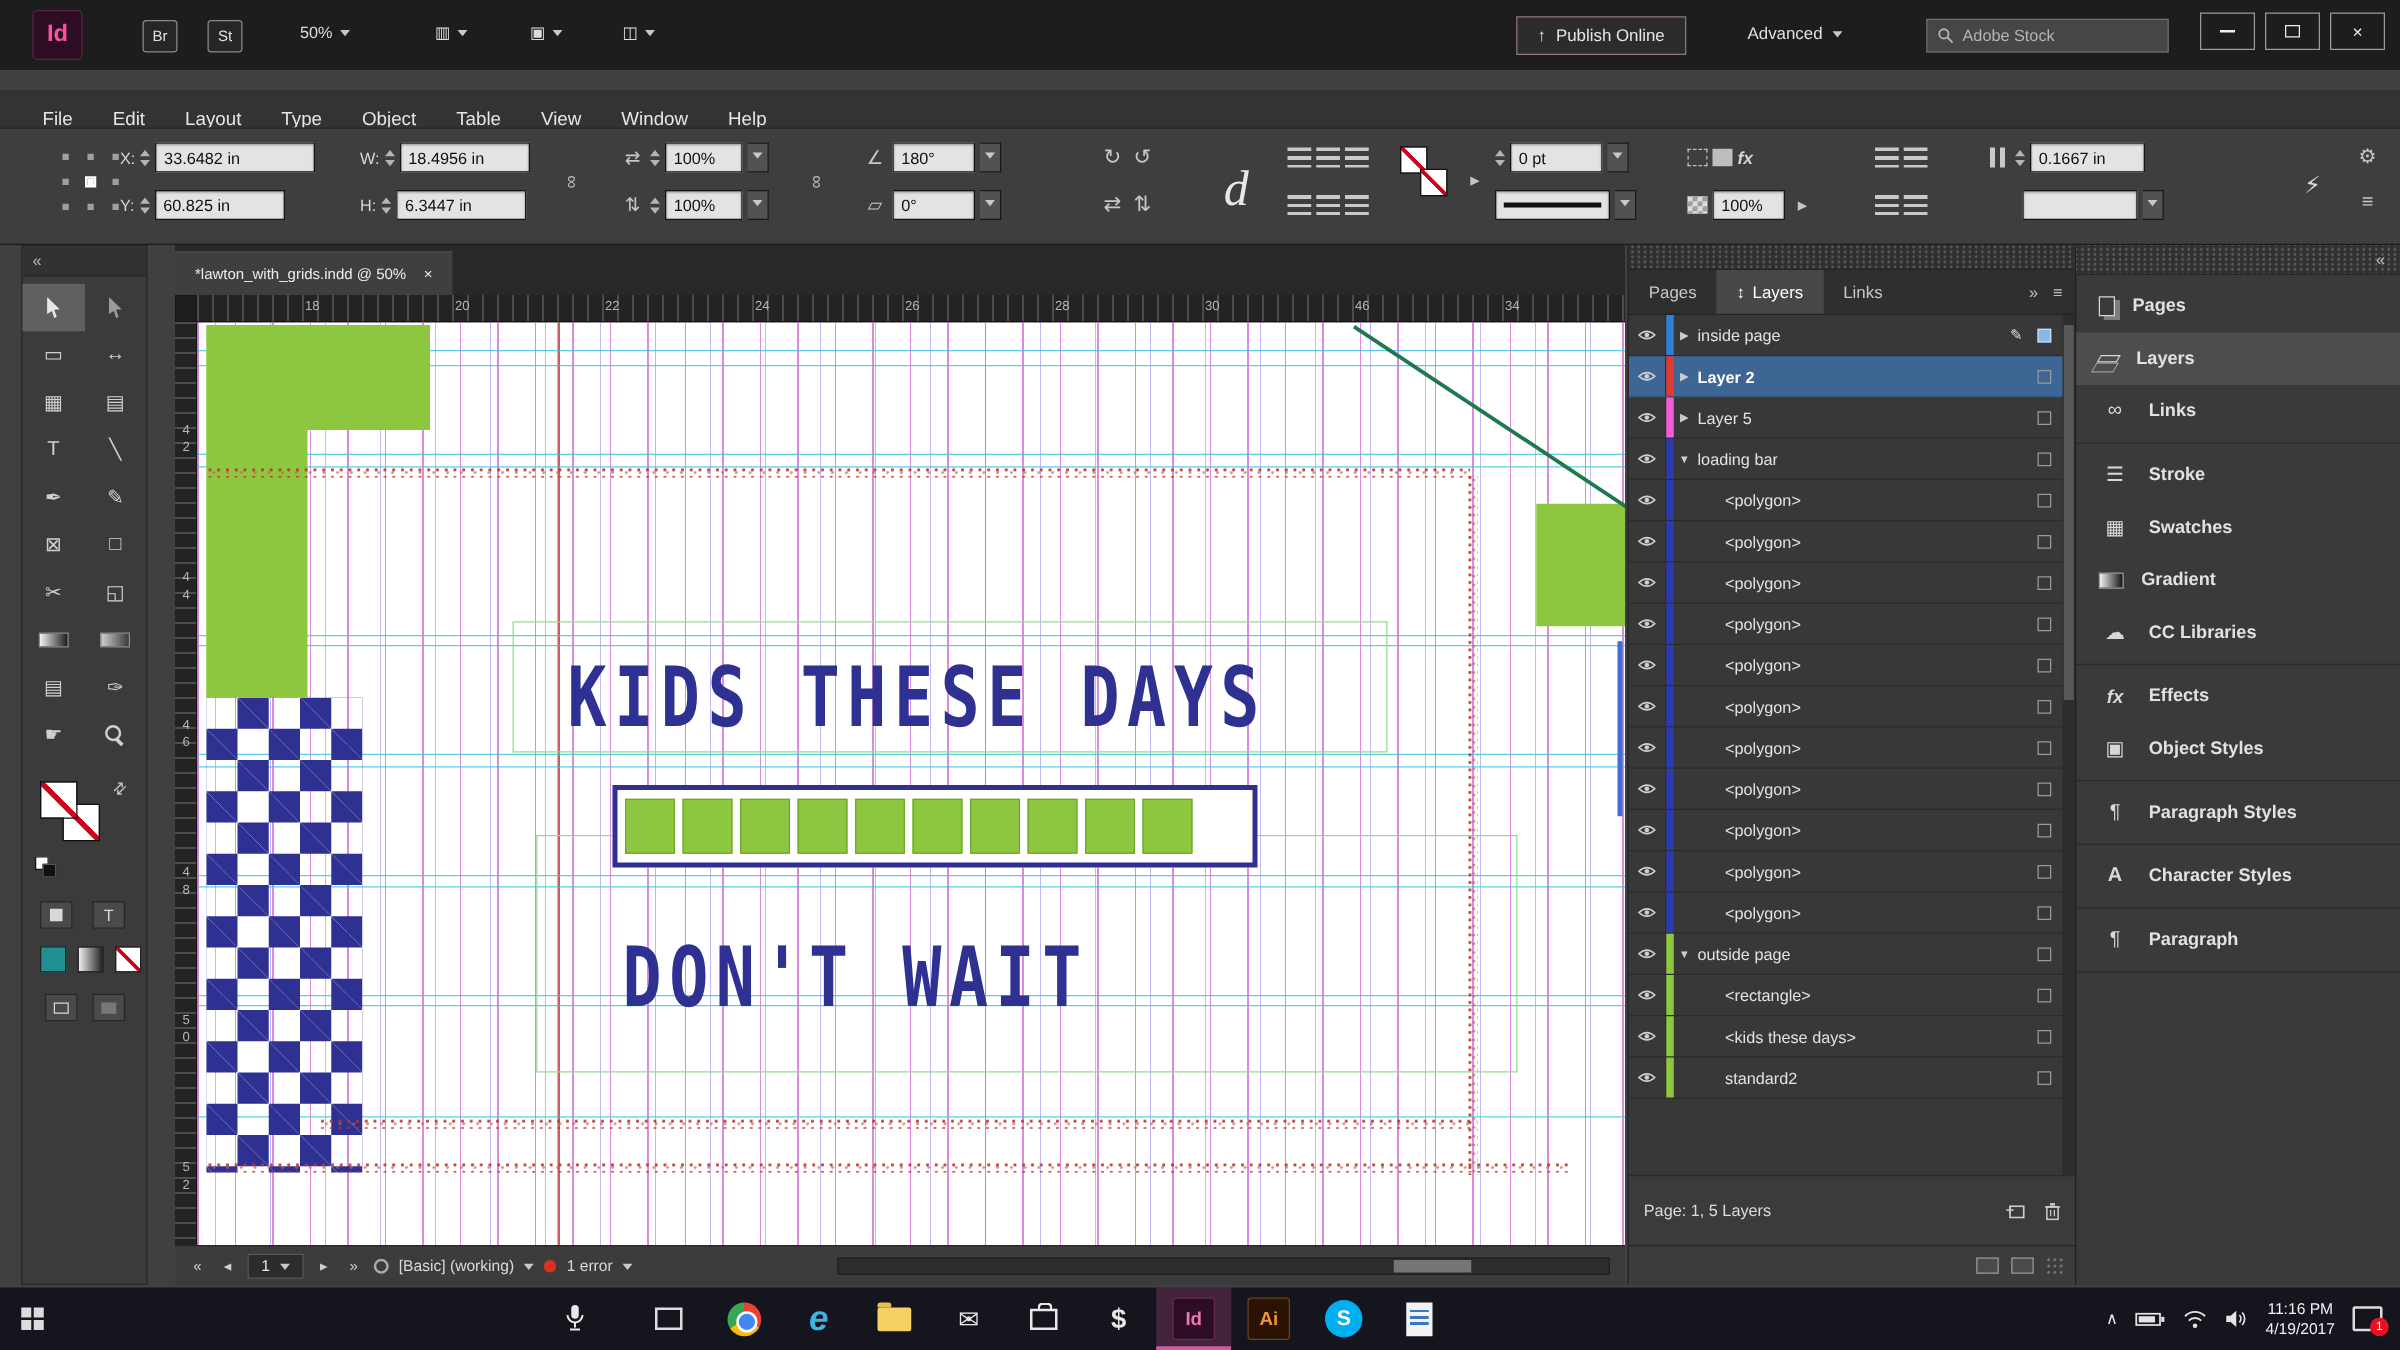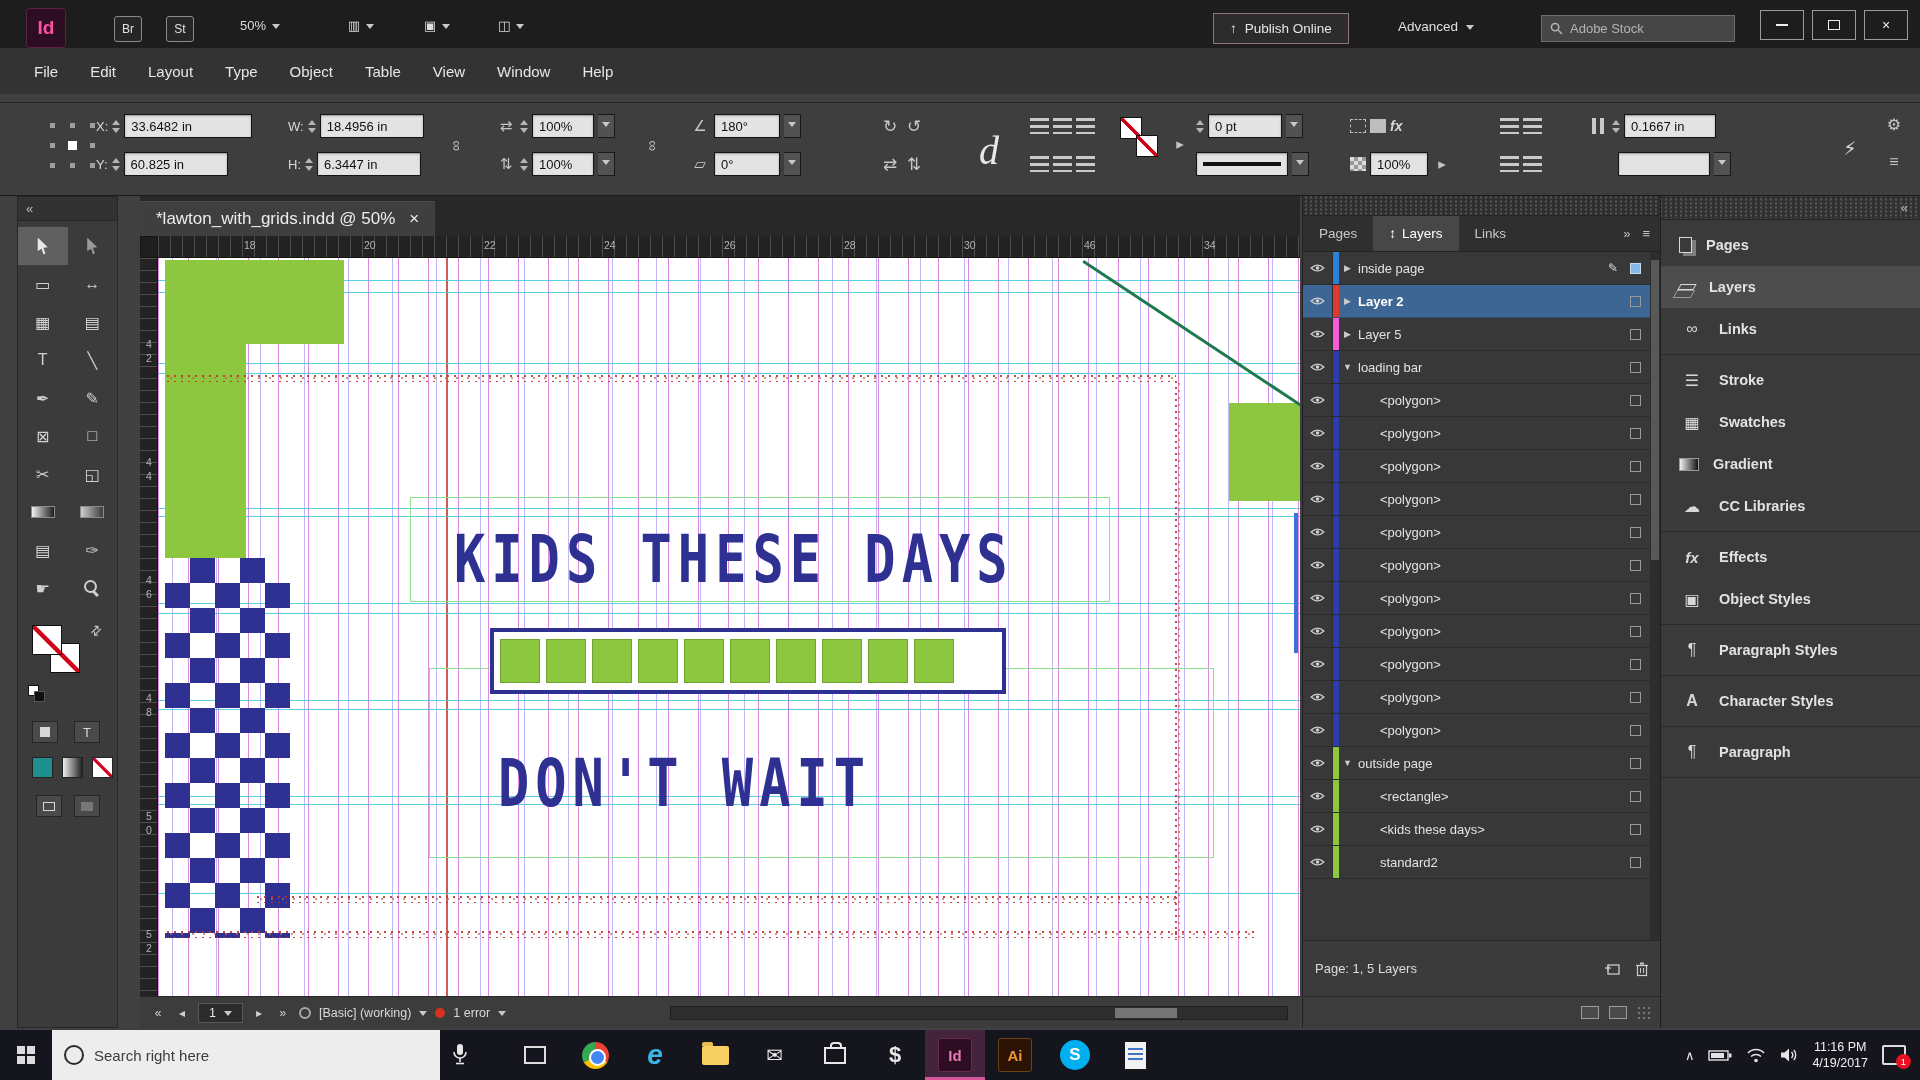--- a/index.html
+++ b/index.html
@@ -20,21 +20,21 @@
            background:#2c2c2c;display:flex;align-items:center;gap:8px;color:#e6e6e6;font-size:13.5px;}
   #advanced{position:absolute;left:1398px;top:19px;display:flex;gap:8px;color:#e0e0e0;font-size:13.5px;align-items:center;}
   #stockbox{position:absolute;left:1541px;top:15px;width:194px;height:27px;background:#464646;border:1px solid #6d6d6d;
            display:flex;align-items:center;gap:7px;padding:0 8px;color:#b4b4b4;font-size:13px;}
   .winbtn{position:absolute;top:10px;width:44px;height:30px;border:1px solid #9a9a9a;display:flex;
            align-items:center;justify-content:center;color:#efefef;font-size:14px;background:transparent;}
   .maxglyph{width:12px;height:10px;border:1.5px solid #efefef;}
   .minglyph{width:12px;height:0;border-top:2px solid #efefef;}
 
   
-  #menubar{position:absolute;left:0;top:48px;width:1920px;height:46px;background:#333333;display:flex;
+  #menubar{position:absolute;left:0;top:72px;width:1920px;height:46px;background:#333333;display:flex;
            align-items:center;padding-left:18px;}
   .menu-item{padding:0 16px;font-size:15px;color:#e6e6e6;}
 
   
   #controlbar{position:absolute;left:0;top:102px;width:1920px;height:94px;background:#3e3e3e;
            border-top:1px solid #232323;border-bottom:1px solid #1b1b1b;}
   .cp{position:absolute;display:flex;align-items:center;gap:4px;height:26px;}
   .r1{top:10px;} .r2{top:48px;}
   .clabel{color:#d8d8d8;font-size:13px;}
   .fld{display:flex;align-items:center;background:#e3e3e3;border:1px solid #151515;color:#101010;
@@ -90,21 +90,21 @@
       transform:rotate(45deg);transform-origin:0 0;}
   .tswatch{position:absolute;width:30px;height:30px;border:1px solid #0f0f0f;
       background:linear-gradient(to top right,#fff 44%,#d0021b 45%,#d0021b 55%,#fff 56%);}
   .minibtn{position:absolute;width:26px;height:22px;border:1px solid #262626;background:#4a4a4a;display:flex;
       align-items:center;justify-content:center;color:#d8d8d8;font-size:13px;}
   .tripbtn{position:absolute;width:21px;height:21px;border:1px solid #222;}
 
   
   #tabbar{position:absolute;left:140px;top:196px;width:1160px;height:40px;background:#282828;}
   #doctab{position:absolute;left:0;top:5px;height:35px;background:#3f3f3f;display:flex;align-items:center;
-      gap:14px;padding:0 16px;color:#ececec;font-size:17px;border-top:1px solid #4c4c4c;}
+      gap:14px;padding:0 16px;color:#ececec;font-size:12px;border-top:1px solid #4c4c4c;}
   #rulercorner{position:absolute;left:140px;top:236px;width:18px;height:22px;background:#1f1f1f;border:1px solid #151515;}
   #hruler{position:absolute;left:158px;top:236px;width:1142px;height:22px;background:#232323;
       background-image:repeating-linear-gradient(to right,#4d4d4d 0 1px,transparent 1px 12px),
       repeating-linear-gradient(to right,#6d6d6d 0 1px,transparent 1px 60px);
       border-bottom:1px solid #141414;}
   .hnum{position:absolute;top:3px;font-size:10.5px;color:#b5b5b5;}
   #vruler{position:absolute;left:140px;top:258px;width:18px;height:738px;background:#232323;
       background-image:repeating-linear-gradient(to bottom,#4d4d4d 0 1px,transparent 1px 12px),
       repeating-linear-gradient(to bottom,#6d6d6d 0 1px,transparent 1px 60px);
       border-right:1px solid #141414;}
@@ -988,24 +988,20 @@
             <span class="dock-label">Paragraph</span>
           </div>
         </div>
       </div>
   </div>
 
   <div id="taskbar">
     <div id="startbtn">
         <span id="startglyph"></span>
       </div>
-    <div id="searchbox">
-      <span id="cortanaring"></span>
-      <span id="searchtext">Search right here</span>
-    </div>
     <div id="micbtn">
       <svg width="16" height="23" viewBox="0 0 16 23">
           <rect x="5" y="1" width="6" height="11" rx="3" fill="#e8e8e8"></rect>
           <path d="M2 9 a6 6 0 0 0 12 0" fill="none" stroke="#e8e8e8" stroke-width="1.6"></path>
           <line x1="8" y1="15" x2="8" y2="19" stroke="#e8e8e8" stroke-width="1.6"></line>
           <line x1="4" y1="20.5" x2="12" y2="20.5" stroke="#e8e8e8" stroke-width="1.6"></line>
         </svg>
     </div>
     <div id="tbapps">
         <div class="tb-app">

